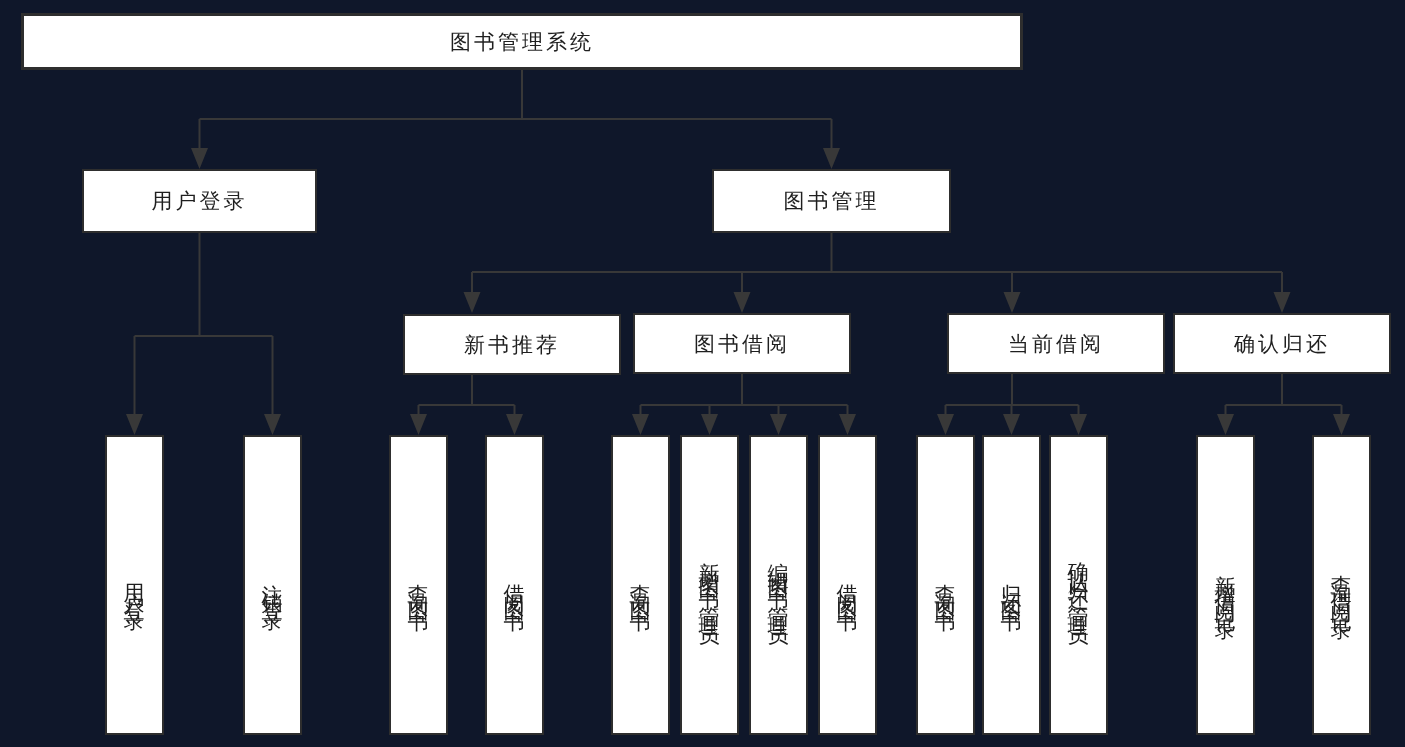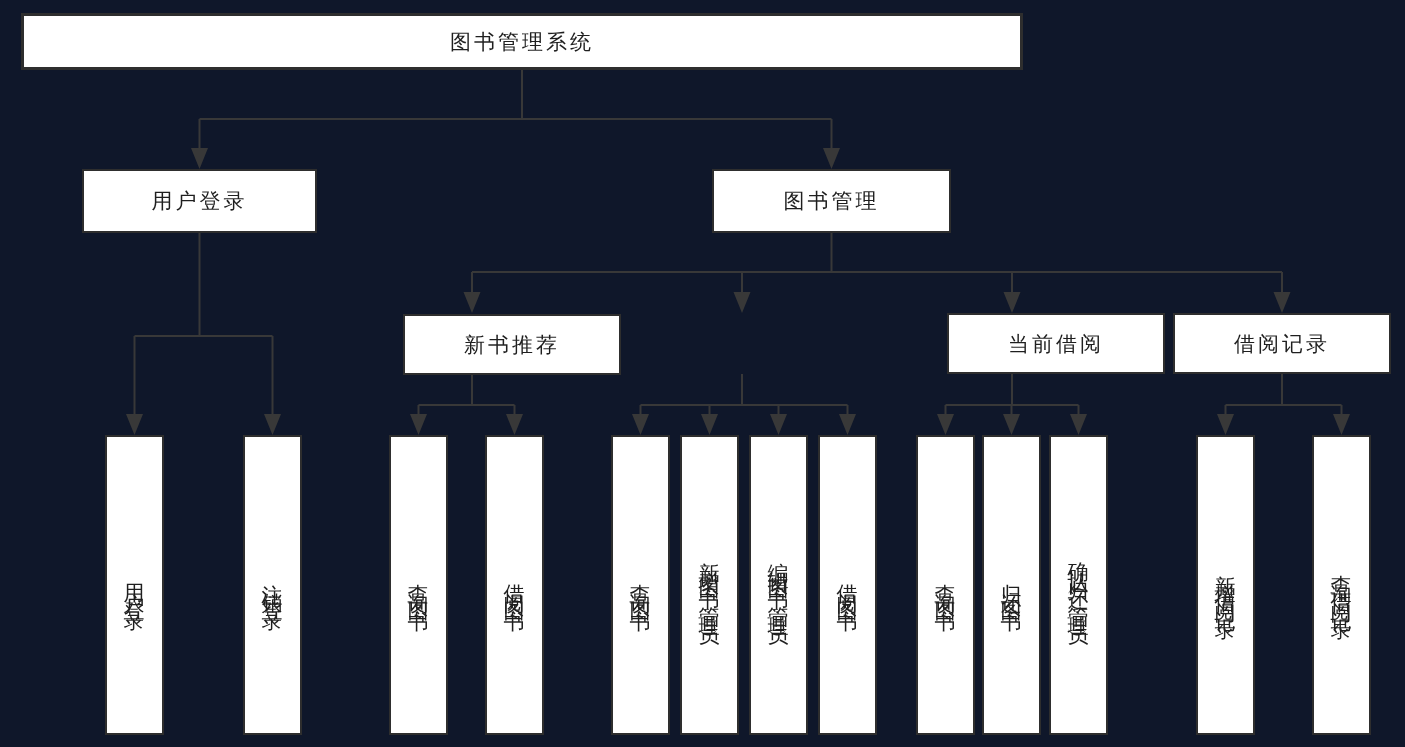--- a/index.html
+++ b/index.html
@@ -83,22 +83,23 @@
       M937 414 h17 l-8.5 21 z  M1003 414 h17 l-8.5 21 z  M1070 414 h17 l-8.5 21 z
       M1217 414 h17 l-8.5 21 z  M1333 414 h17 l-8.5 21 z"></path>
   </svg>
 
   <div class="box root" style="left:21px; top:13px; width:1002px; height:57px;">图书管理系统</div>
 
   <div class="box" style="left:82px; top:169px; width:235px; height:64px;">用户登录</div>
   <div class="box" style="left:712px; top:169px; width:239px; height:64px;">图书管理</div>
 
   <div class="box" style="left:363px; top:314px; width:218px; height:61px;margin-left:40px;">新书推荐</div>
+  <div class="box" style="left:633px; top:313px; width:218px; height:61px;">图书借阅</div>
   <div class="box" style="left:903px; top:313px; width:218px; height:61px;margin-left:44px;">当前借阅</div>
-  <div class="box" style="left:1173px; top:313px; width:218px; height:61px;">借阅记录</div>
+  <div class="box" style="left:1173px; top:313px; width:218px; height:61px;">确认归还</div>
 
   <div class="vbox" style="left:105px; top:435px; width:59px; height:300px;">用户登录</div>
   <div class="vbox" style="left:243px; top:435px; width:59px; height:300px;">注销登录</div>
 
   <div class="vbox" style="left:389px; top:435px; width:59px; height:300px;">查询图书</div>
   <div class="vbox" style="left:485px; top:435px; width:59px; height:300px;">借阅图书</div>
 
   <div class="vbox" style="left:611px; top:435px; width:59px; height:300px;">查询图书</div>
   <div class="vbox" style="left:680px; top:435px; width:59px; height:300px;">新增图书（管理员）</div>
   <div class="vbox" style="left:749px; top:435px; width:59px; height:300px;">编辑图书（管理员）</div>

